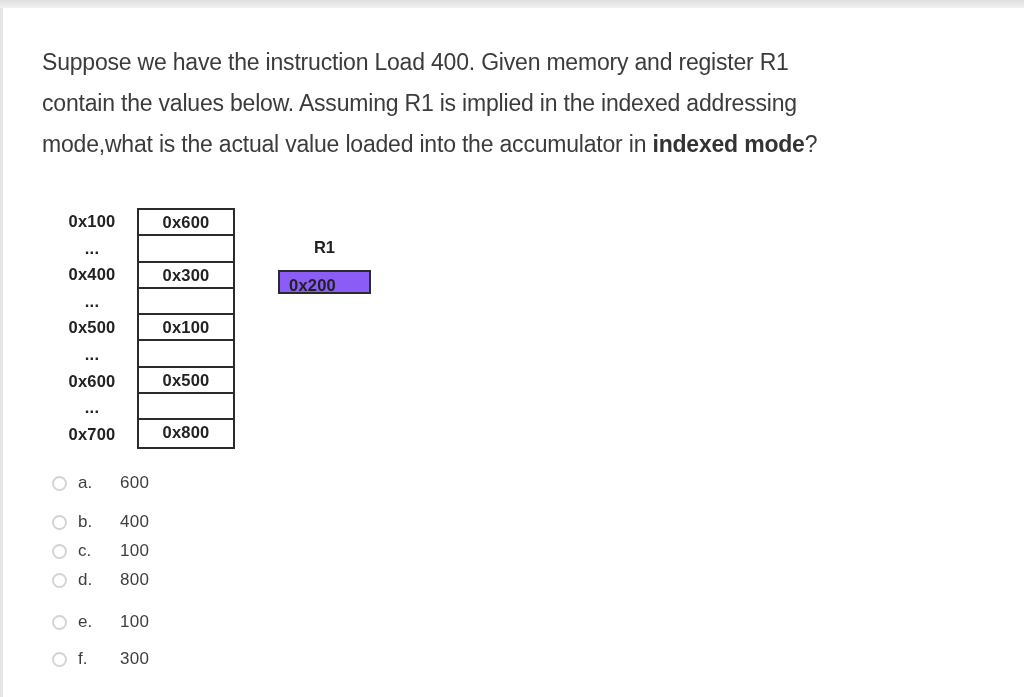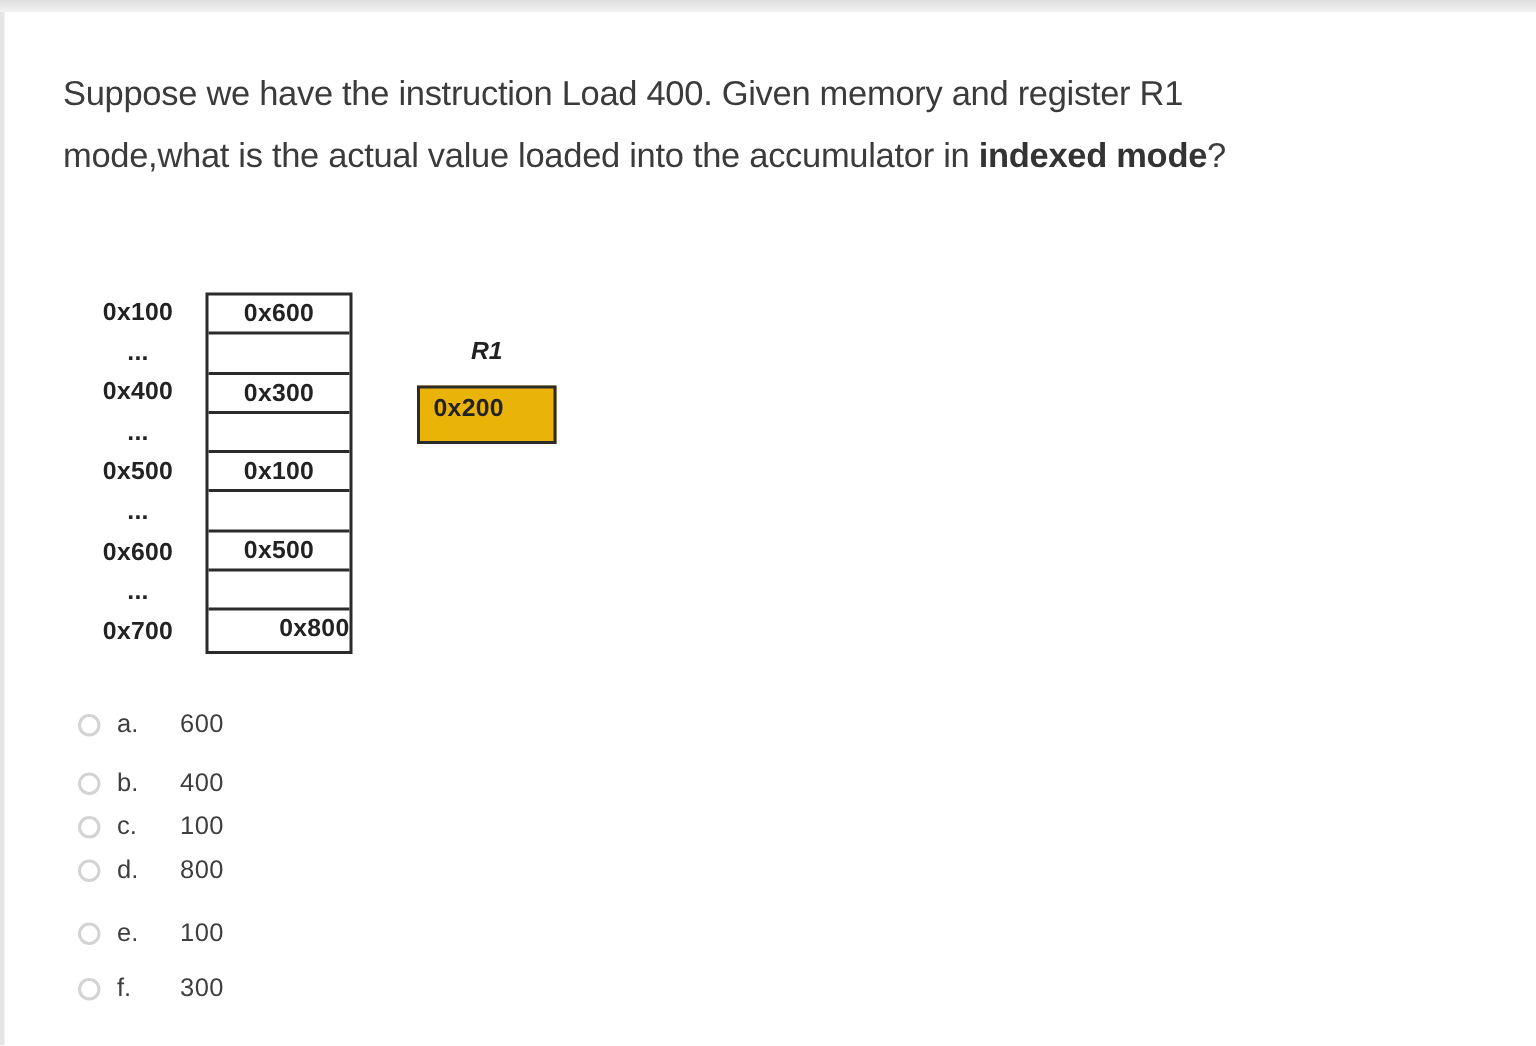--- a/index.html
+++ b/index.html
@@ -37,21 +37,21 @@
     line-height: 41px;
     color: #3b3b3b;
     letter-spacing: -0.2px;
   }
   .qline { white-space: nowrap; }
   .qline b { font-weight: 700; color: #333333; }
 
   
   .diagram {
     position: absolute;
-    left: 0; top: 195px;
+    left: 0; top: 208px;
     width: 1024px; height: 245px;
     color: #1e1e1e;
   }
   .addr-col {
     position: absolute;
     left: 64px; top: 0;
     width: 56px;
   }
   .addr-row {
     height: 26.6px;
@@ -72,38 +72,37 @@
   .mem-cell {
     height: 26.3px;
     line-height: 24.3px;
     border-bottom: 2px solid #2b2b2b;
     text-align: center;
     font-size: 16.5px;
     font-weight: 600;
     color: #222222;
     letter-spacing: 0.2px;
   }
-  .mem-cell:last-child { border-bottom: none; text-align: right; }
+  .mem-cell:last-child { border-bottom: none; }
 
   .r1-label {
     position: absolute;
     left: 278px; top: 30px;
     width: 93px;
     text-align: center;
     font-size: 16.5px;
     font-weight: 600;
     color: #222222;
-    font-style: italic;
   }
   .r1-box {
     position: absolute;
     left: 278px; top: 62px;
-    width: 93px; height: 39px;
+    width: 93px; height: 24px;
     border: 2px solid #2b2b2b;
-    background: #eab308;
+    background: #8b5cf6;
     font-size: 16.5px;
     font-weight: 600;
     color: #222222;
     padding: 4px 0 0 9px;
     letter-spacing: 0.2px;
   }
 
   
   .option-row {
     position: absolute;
@@ -143,20 +142,21 @@
 </head>
 <body>
 
 <div class="page">
 
   <div class="top-strip"></div>
   <div class="left-strip"></div>
 
   <div class="question">
     <div class="qline">Suppose we have the instruction Load 400. Given memory and register R1</div>
+    <div class="qline">contain the values below. Assuming R1 is implied in the indexed addressing</div>
     <div class="qline"><span>mode,what is the actual value loaded into the accumulator in </span><b>indexed mode</b><span>?</span></div>
   </div>
 
   <div class="diagram">
 
     <div class="addr-col">
       <div class="addr-row">0x100</div>
       <div class="addr-row">...</div>
       <div class="addr-row">0x400</div>
       <div class="addr-row">...</div>

